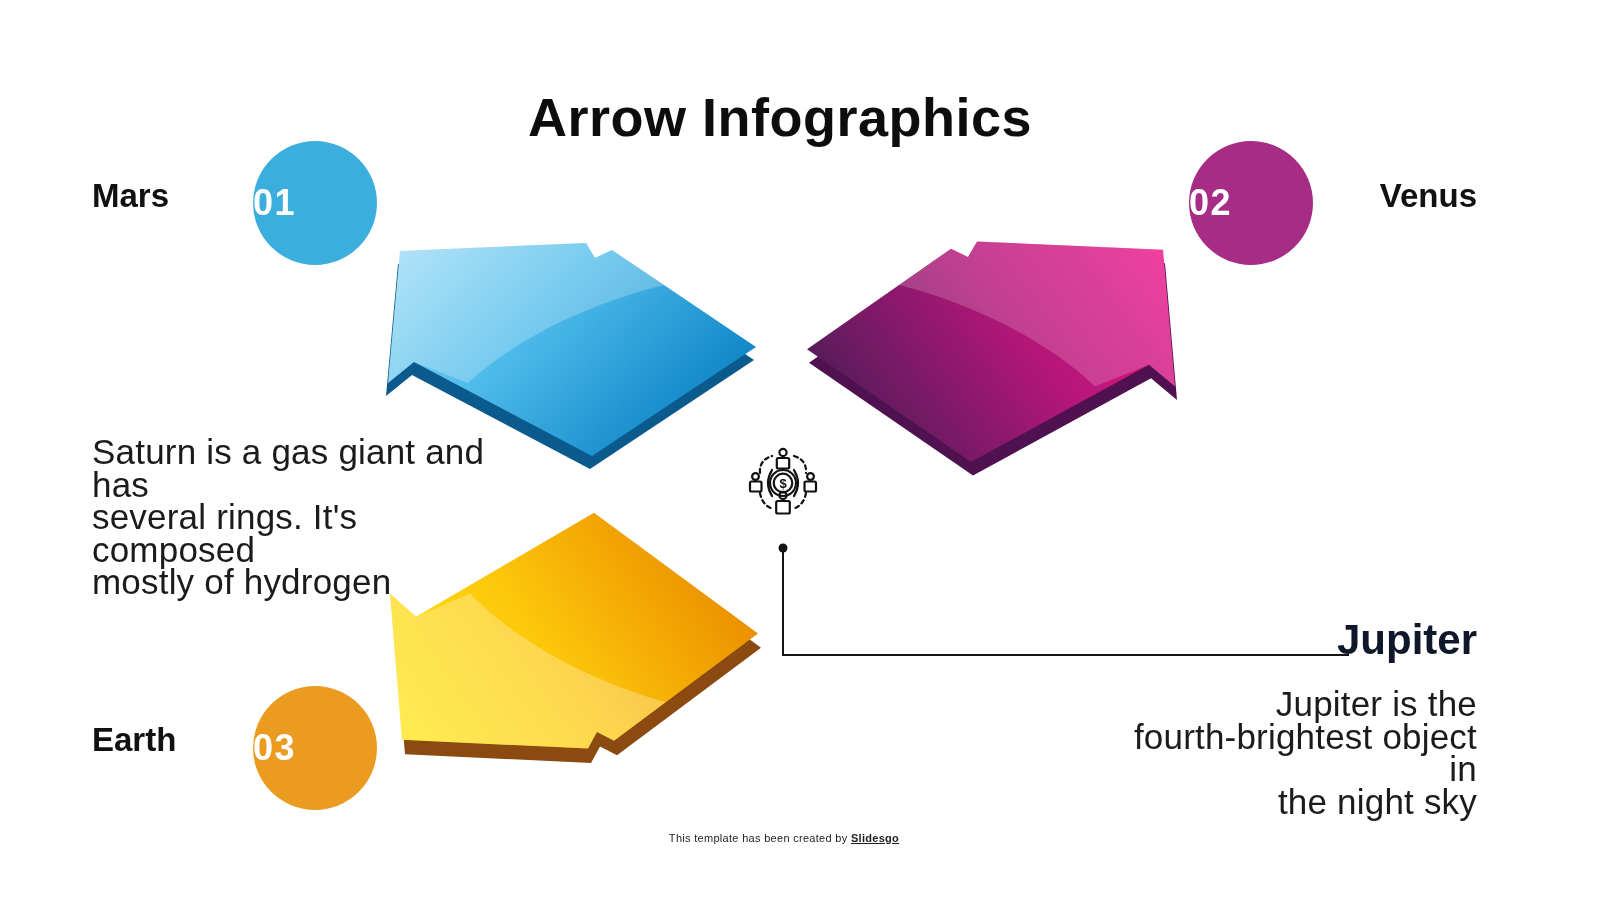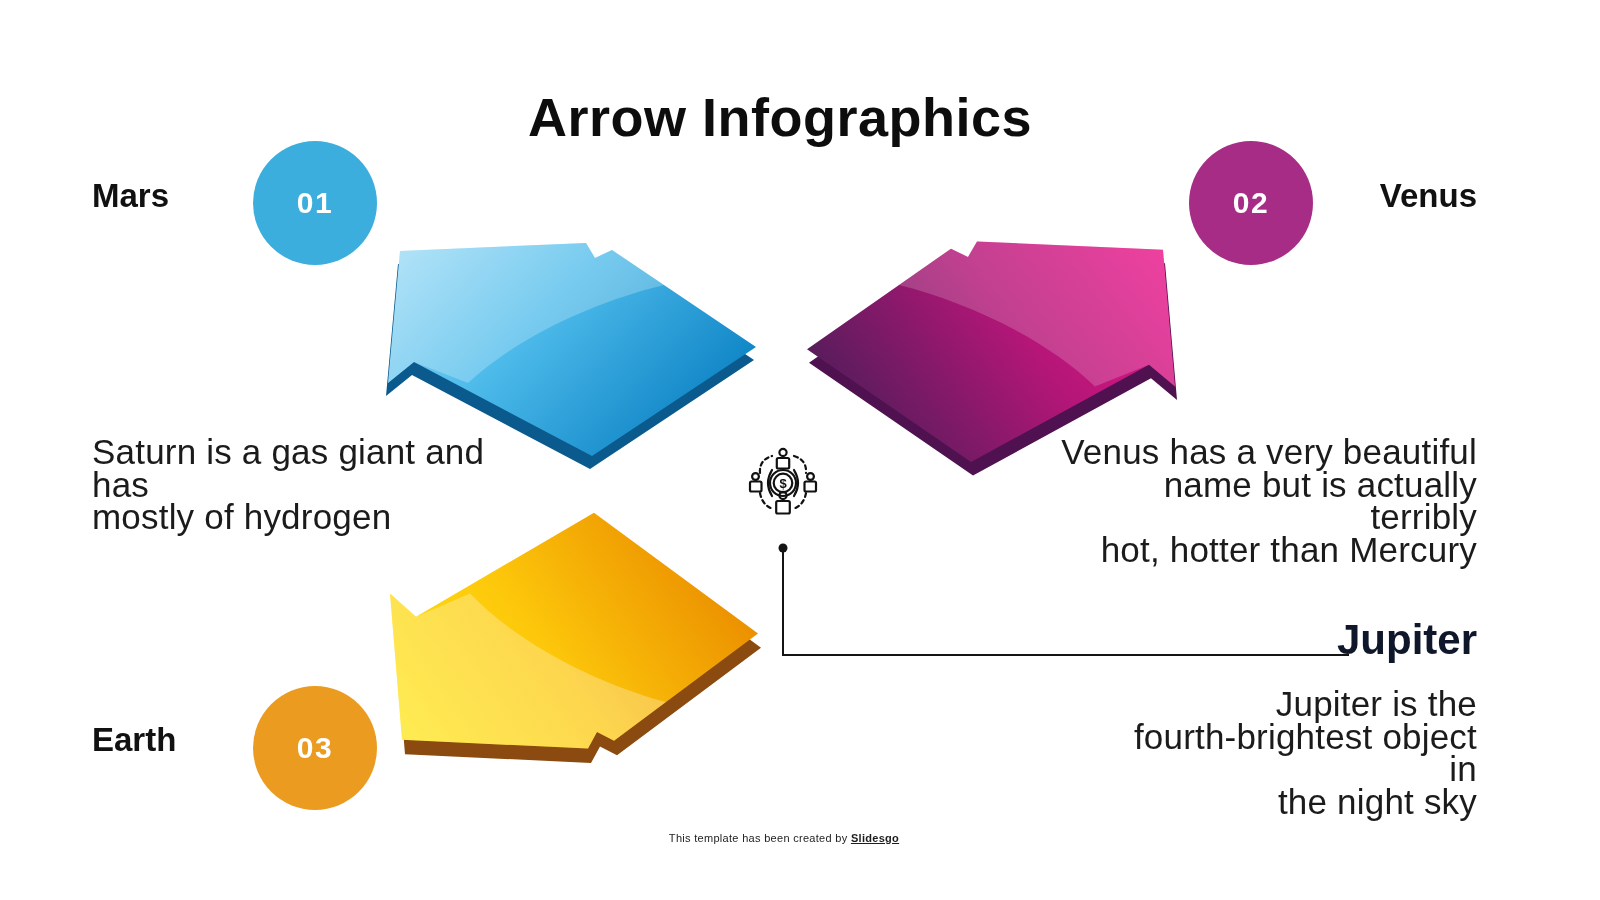--- a/index.html
+++ b/index.html
@@ -10,22 +10,22 @@
   .abs{position:absolute;}
   .slide-title{
     top:86px;left:0;width:100%;box-sizing:border-box;padding-right:40px;
     text-align:center;font-size:54px;font-weight:800;letter-spacing:.5px;color:#0d0d0d;
   }
   .planet-label{font-size:33px;font-weight:800;color:#111;line-height:40px;}
   .label-mars{left:92px;top:176px;}
   .label-venus{right:123px;top:176px;width:360px;text-align:right;}
   .label-earth{left:92px;top:720px;}
   .num-circle{
-    width:124px;height:124px;border-radius:50%;display:flex;align-items:center;justify-content:center;
-    color:#ffffff;font-size:30px;font-weight:700;letter-spacing:1.5px;
+    width:124px;height:124px;border-radius:50%;display:flex;align-items:center;
+    color:#ffffff;font-size:36px;font-weight:700;letter-spacing:1.5px;
   }
   .c1{left:253px;top:141px;background:#3CAEDD;}
   .c2{left:1189px;top:141px;background:#A62C86;}
   .c3{left:253px;top:686px;background:#EB9C20;}
   .para{font-size:35px;line-height:32.5px;color:#1b1b1b;letter-spacing:.2px;}
   .para-left{left:92px;top:436px;width:420px;text-align:left;}
   .para-right{right:123px;top:436px;width:420px;text-align:right;}
   .para-jupiter{right:123px;top:688px;width:380px;text-align:right;}
   .callout-label{right:123px;top:616px;width:300px;text-align:right;font-size:42px;font-weight:800;color:#0f172a;}
   .footer{
@@ -138,28 +138,24 @@
     </g>
   </svg>
 
   <svg class="abs" style="left:770px;top:540px;" width="600" height="125" viewBox="0 0 600 125">
     <circle cx="13" cy="8" r="4.5" fill="#141414"></circle>
     <path d="M13,8 L13,115 L579,115" fill="none" stroke="#141414" stroke-width="2"></path>
   </svg>
 
   <div class="abs para para-left">
     <div>Saturn is a gas giant and has</div>
+    <div>several rings. It's composed</div>
     <div>mostly of hydrogen</div>
   </div>
 
-  <div class="abs para para-right">
-    <div>Venus has a very beautiful</div>
-    <div>name but is actually terribly</div>
-    <div>hot, hotter than Mercury</div>
-  </div>
 
   <div class="abs callout-label">Jupiter</div>
   <div class="abs para para-jupiter">
     <div>Jupiter is the</div>
     <div>fourth-brightest object in</div>
     <div>the night sky</div>
   </div>
 
   <div class="abs footer">
     <span>This template has been created by</span>

